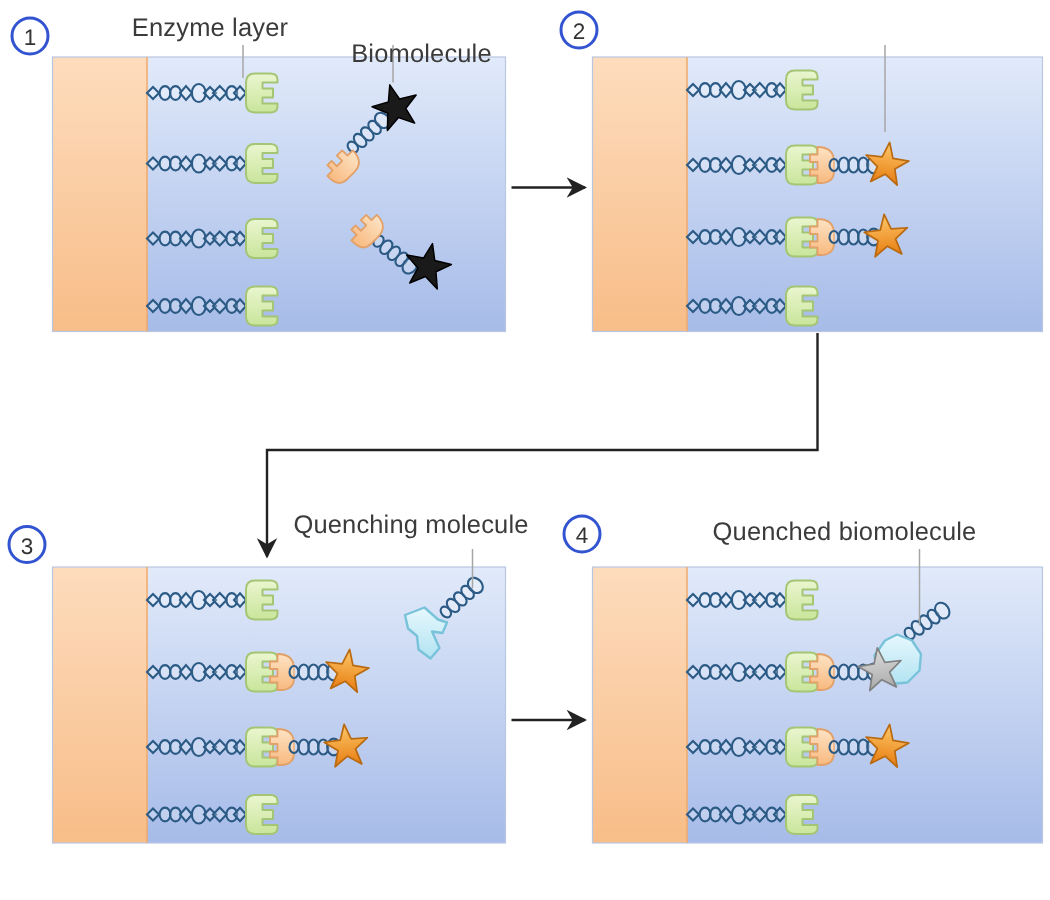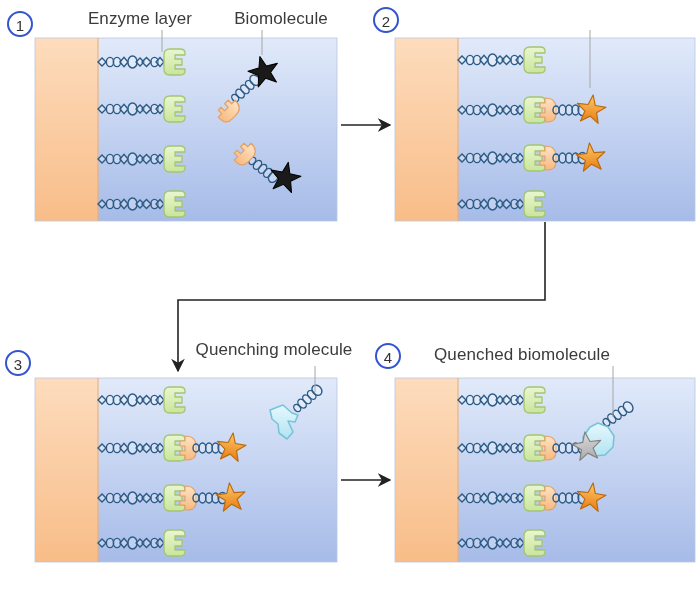--- a/index.html
+++ b/index.html
@@ -213,16 +213,16 @@
   <line x1="315" y1="366" x2="315" y2="392" stroke="#a6a6a6" stroke-width="1"></line>
   <line x1="613" y1="366" x2="613" y2="417" stroke="#a6a6a6" stroke-width="1"></line>
 </svg>
 
   <div class="badge" style="left:7px;top:11px;">1</div>
   <div class="badge" style="left:373px;top:7px;">2</div>
   <div class="badge" style="left:5px;top:350px;">3</div>
   <div class="badge" style="left:375px;top:343px;">4</div>
 
   <div class="lbl" style="left:140px;top:9px;">Enzyme layer</div>
-  <div class="lbl" style="left:281px;top:9px;">Biomolecule</div>
+  <div class="lbl" style="left:281px;top:26px;">Biomolecule</div>
   <div class="lbl" style="left:274px;top:340px;">Quenching molecule</div>
-  <div class="lbl" style="left:522px;top:345px;">Quenched biomolecule</div>
+  <div class="lbl" style="left:563px;top:345px;">Quenched biomolecule</div>
 </div>
 
 </body></html>

